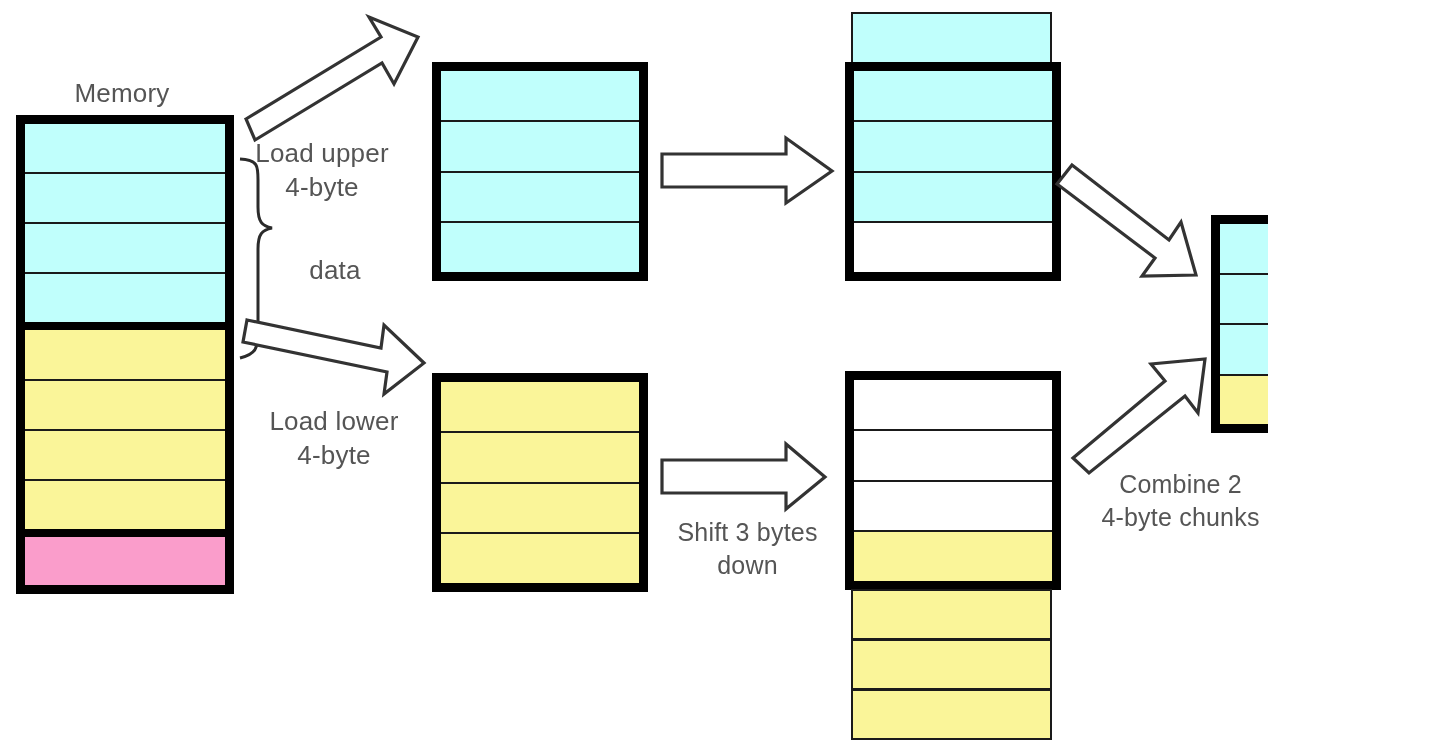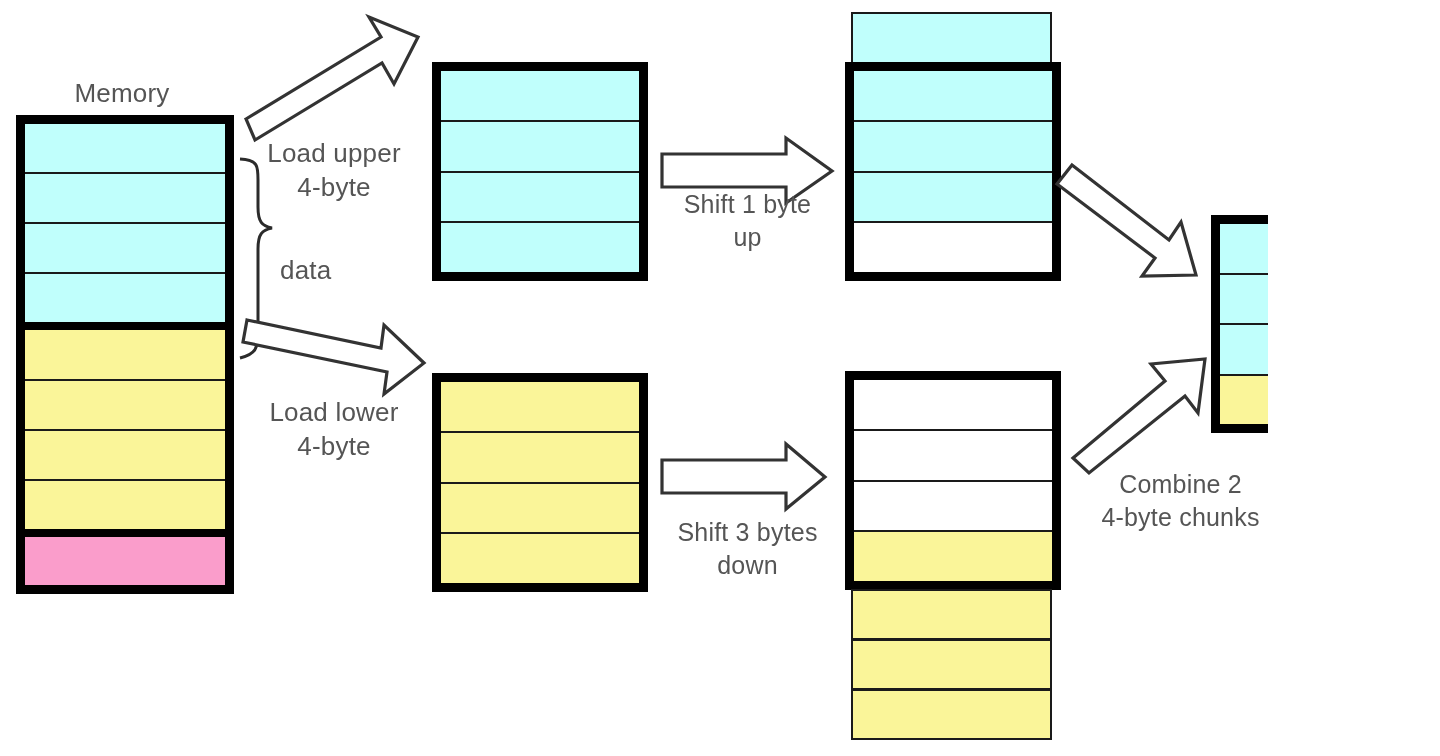--- a/index.html
+++ b/index.html
@@ -219,30 +219,28 @@
       <path class="arrow-shape" d="M1073,458
                L1165,381
                L1151,364
                L1205,359
                L1198,413
                L1185,396
                L1089,473 Z"></path>
     </g>
   </svg>
 
-  <div class="label" style="left:234px; top:136px; width:200px;">Load upper
+  <div class="label" style="left:222px; top:136px; width:200px;">Load upper
 4-byte</div>
 
-  <div class="label" style="left:280px; top:253px; width:110px; text-align:left;">data</div>
-
-  <div class="label" style="left:234px; top:395px; width:200px;text-align:center;">Load lower
+  <div class="label" style="left:280px; top:253px; width:110px; text-align:center;">data</div>
+
+  <div class="label" style="left:234px; top:404px; width:200px;text-align:center;">Load lower
 4-byte</div>
 
-  <div class="label small" style="left:650px; top:188px; width:195px;">Shift 1 byte
-up</div>
 
   <div class="label small" style="left:645px; top:496px; width:205px;margin-top:20px;">Shift 3 bytes
 down</div>
 
   <div class="label small" style="left:1068px; top:468px; width:225px;">Combine 2
 4-byte chunks</div>
 
 
 </div>
 

